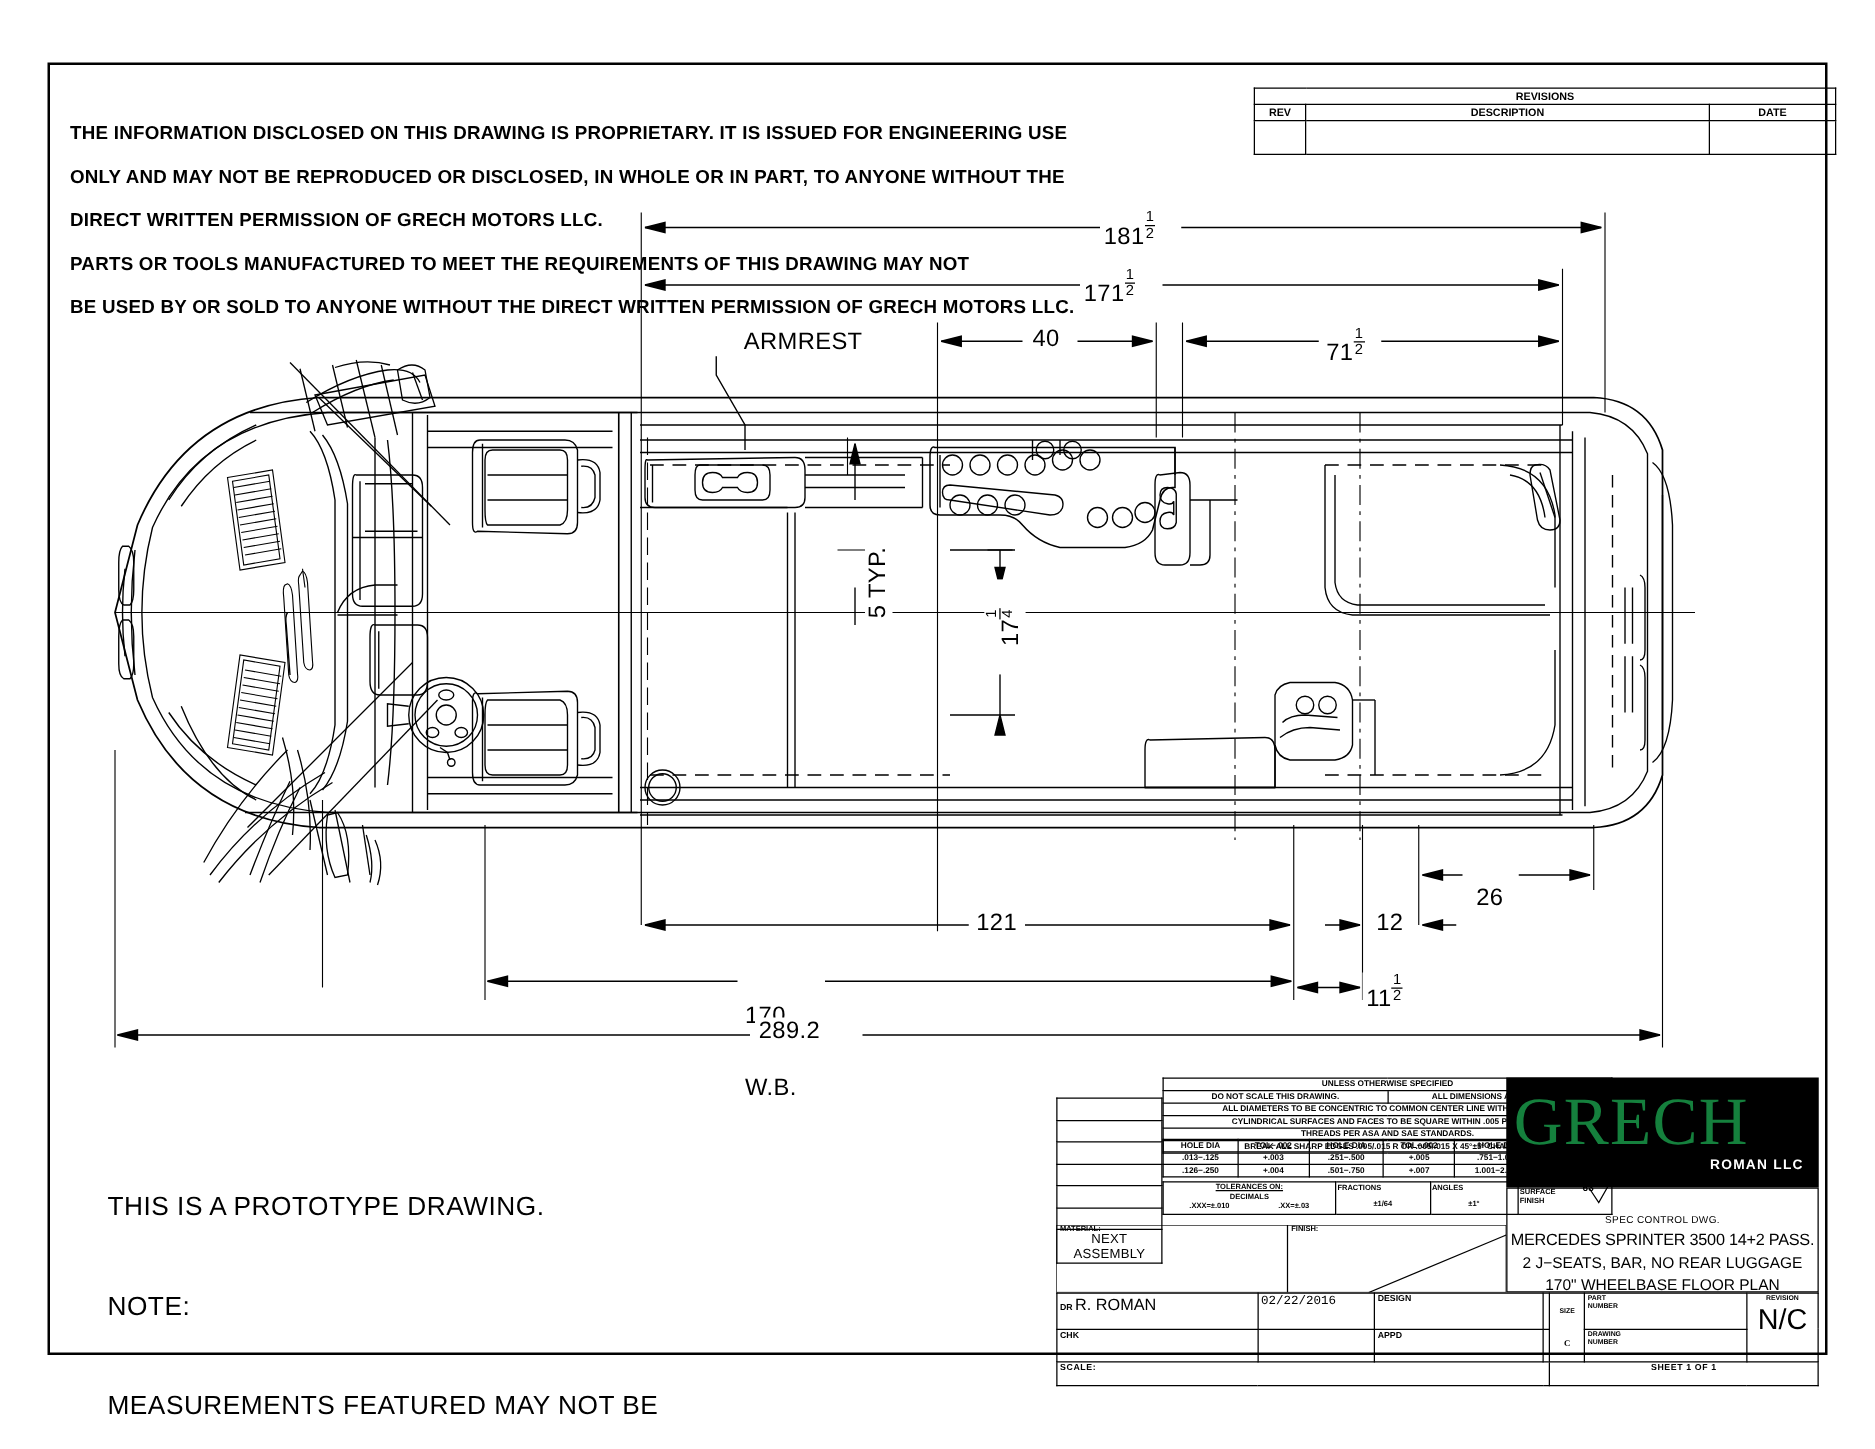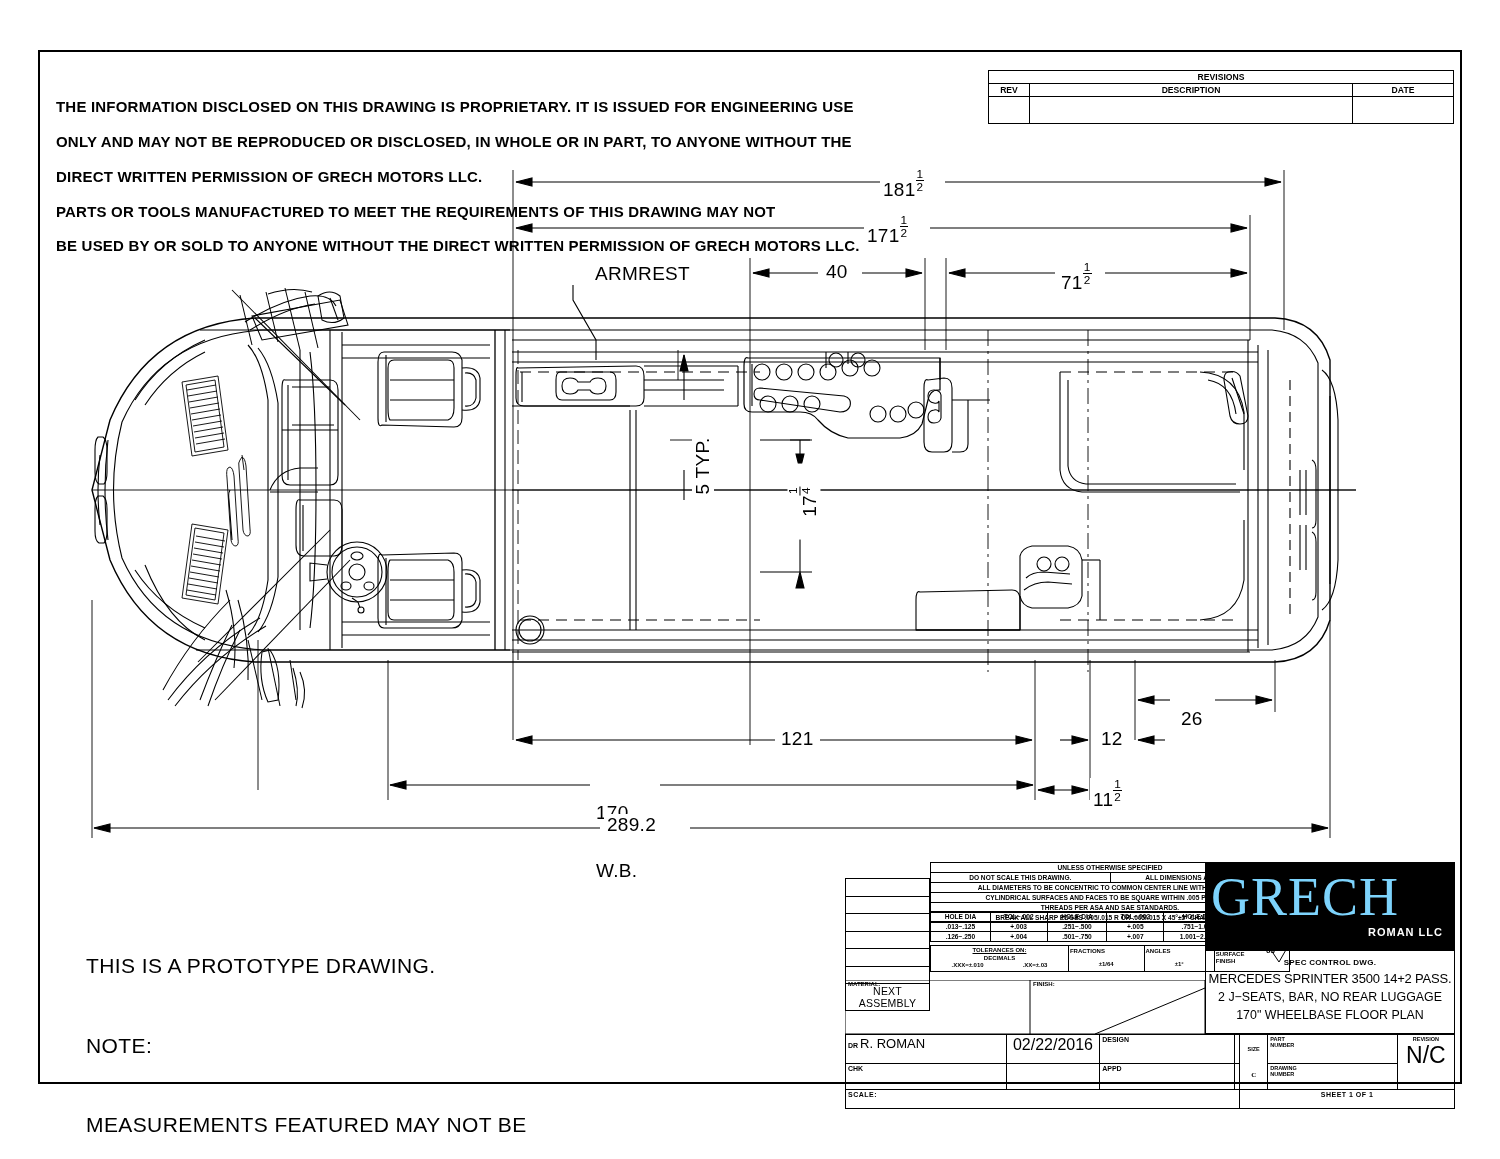--- a/index.html
+++ b/index.html
@@ -4,44 +4,44 @@
 <style>
   html,body{margin:0;padding:0;background:#fff;}
   body{width:1500px;height:1159px;font-family:"Liberation Sans",sans-serif;color:#000;}
   #sheet{position:relative;width:1500px;height:1159px;overflow:hidden;background:#fff;}
   .border-outer{position:absolute;left:38px;top:50px;width:1420px;height:1030px;border:2px solid #000;}
   .txt{position:absolute;white-space:pre;}
   
   #proprietary{left:56px;top:78px;font-size:15px;line-height:11.6px;font-weight:bold;letter-spacing:.2px;}
   
   #revtable{position:absolute;left:988px;top:70px;width:466px;}
-  #revtable table{border-collapse:collapse;width:100%;}
+  #revtable table{border-collapse:collapse;width:100%;margin-left:15px;}
   #revtable td{border:1.3px solid #000;font-size:8.6px;font-weight:bold;text-align:center;padding:1px 0;}
   .rev-c1{width:40px;} .rev-c3{width:100px;}
   .rev-empty{height:24px;}
   
   #noteblock{left:86px;top:900px;font-size:21px;line-height:26.5px;letter-spacing:.4px;}
   
   .dim{font-size:19px;letter-spacing:.3px;background:#fff;padding:0 3px;}
   .frac{display:inline-block;font-size:.62em;vertical-align:.45em;line-height:1;}
   .frac .n{display:block;text-align:center;border-bottom:1.1px solid #000;padding:0 1px;}
   .frac .d{display:block;text-align:center;padding:0 1px;}
   .vert{transform:rotate(-90deg);transform-origin:center;}
   
   #titleblock{position:absolute;left:845px;top:862px;width:610px;height:218px;}
   #titleblock table{border-collapse:collapse;border-radius:13px;}
   .spec-tbl{position:absolute;left:85px;top:0;width:360px;border-collapse:collapse;}
   .spec-tbl td{border:1px solid #000;font-size:6.6px;font-weight:bold;text-align:center;padding:0.5px 1px;line-height:8px;}
   .na-tbl{position:absolute;left:0;top:16px;width:85px;border-collapse:collapse;}
   .na-tbl td{border:1px solid #000;height:14.5px;font-size:10px;text-align:center;}
   .logo{position:absolute;left:360px;top:0;width:250px;height:88px;background:#000;}
-  .logo-g{position:absolute;left:6px;top:6px;width:238px;height:60px;color:#7dd3fc;font-family:"Liberation Serif",serif;font-size:54px;letter-spacing:1px;line-height:58px;}
+  .logo-g{position:absolute;left:6px;top:6px;width:238px;height:60px;color:#15803d;font-family:"Liberation Serif",serif;font-size:54px;letter-spacing:1px;line-height:58px;}
   .logo-sub{position:absolute;right:12px;top:64px;color:#fff;font-size:11px;font-weight:bold;letter-spacing:1px;font-family:"Liberation Sans",sans-serif;}
   .title-area{position:absolute;left:360px;top:88px;width:250px;height:84px;border:1px solid #000;box-sizing:border-box;text-align:center;}
-  .spec-ctl{font-size:8px;font-weight:bold;margin-top:7px;letter-spacing:.3px;}
+  .spec-ctl{font-size:8px;font-weight:normal;margin-top:20px;letter-spacing:.3px;}
   .title-l{font-size:13px;margin-top:4px;letter-spacing:-.2px;}
   .title-l2{font-size:12.4px;margin-top:4px;}
   .bot-tbl{position:absolute;left:0;top:172px;width:610px;border-collapse:collapse;}
   .bot-tbl td{border:1px solid #000;font-size:7px;font-weight:bold;vertical-align:top;padding:1px 2px;}
   .big-c{font-size:26px;font-family:"Liberation Serif",serif;text-align:center;line-height:26px;}
   .nc{font-size:23px;text-align:center;font-family:"Liberation Sans",sans-serif;font-weight:normal;}
   .sheet-t{font-size:10.5px;font-weight:normal;text-align:center;letter-spacing:.5px;}
   .scale-t{font-size:10.5px;font-weight:normal;letter-spacing:.5px;}
   .tol-tbl{position:absolute;left:85px;top:83px;width:360px;border-collapse:collapse;}
   .tol-tbl td{border:1px solid #000;font-size:6px;font-weight:bold;padding:1px;line-height:7.5px;}
@@ -588,21 +588,21 @@
       <div class="title-l2">170" WHEELBASE FLOOR PLAN</div>
     </div>
 
     <table class="bot-tbl">
       <tbody>
           <tr>
         <td style="width:150px;height:22px;">
           <span style="font-size:7px;">DR</span>
           <span style="font-size:13px;font-weight:normal;margin-left:0;">R. ROMAN</span>
         </td>
-        <td style="width:85px;font-size:16px;font-weight:normal;text-align:center;">02/22/2016</td>
+        <td style="width:85px;font-size:10px;font-weight:normal;text-align:left;font-family:Liberation Mono, monospace;">02/22/2016</td>
         <td style="width:125px;">DESIGN</td>
         <td style="width:0px;"></td>
         <td rowspan="2" style="width:22px;" class="big-c">
           <div style="font-size:5.5px;font-weight:bold;font-family:'Liberation Sans',sans-serif;">SIZE</div>
           <div>C</div>
         </td>
         <td style="width:120px;">
           <div style="font-size:5.5px;line-height:6px;white-space:pre-line;">PART
 NUMBER</div>
         </td>

